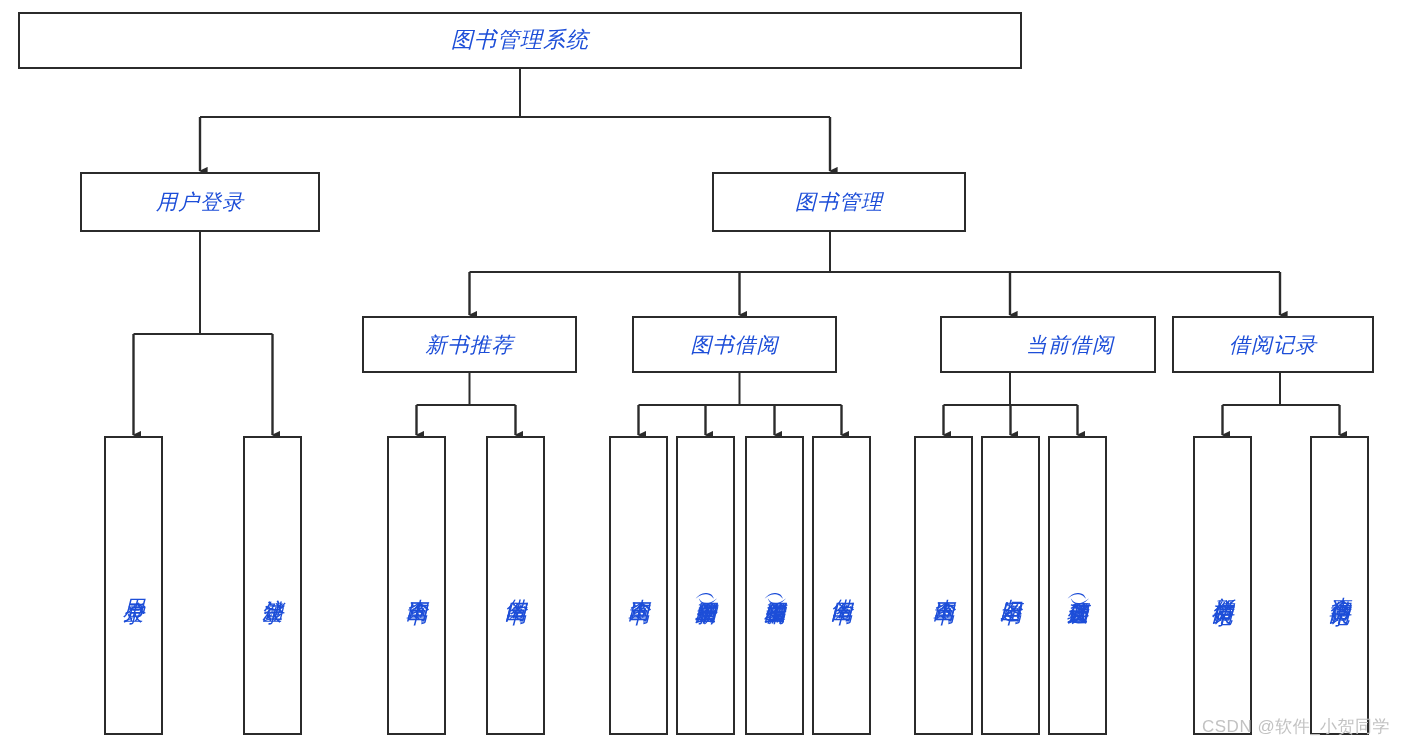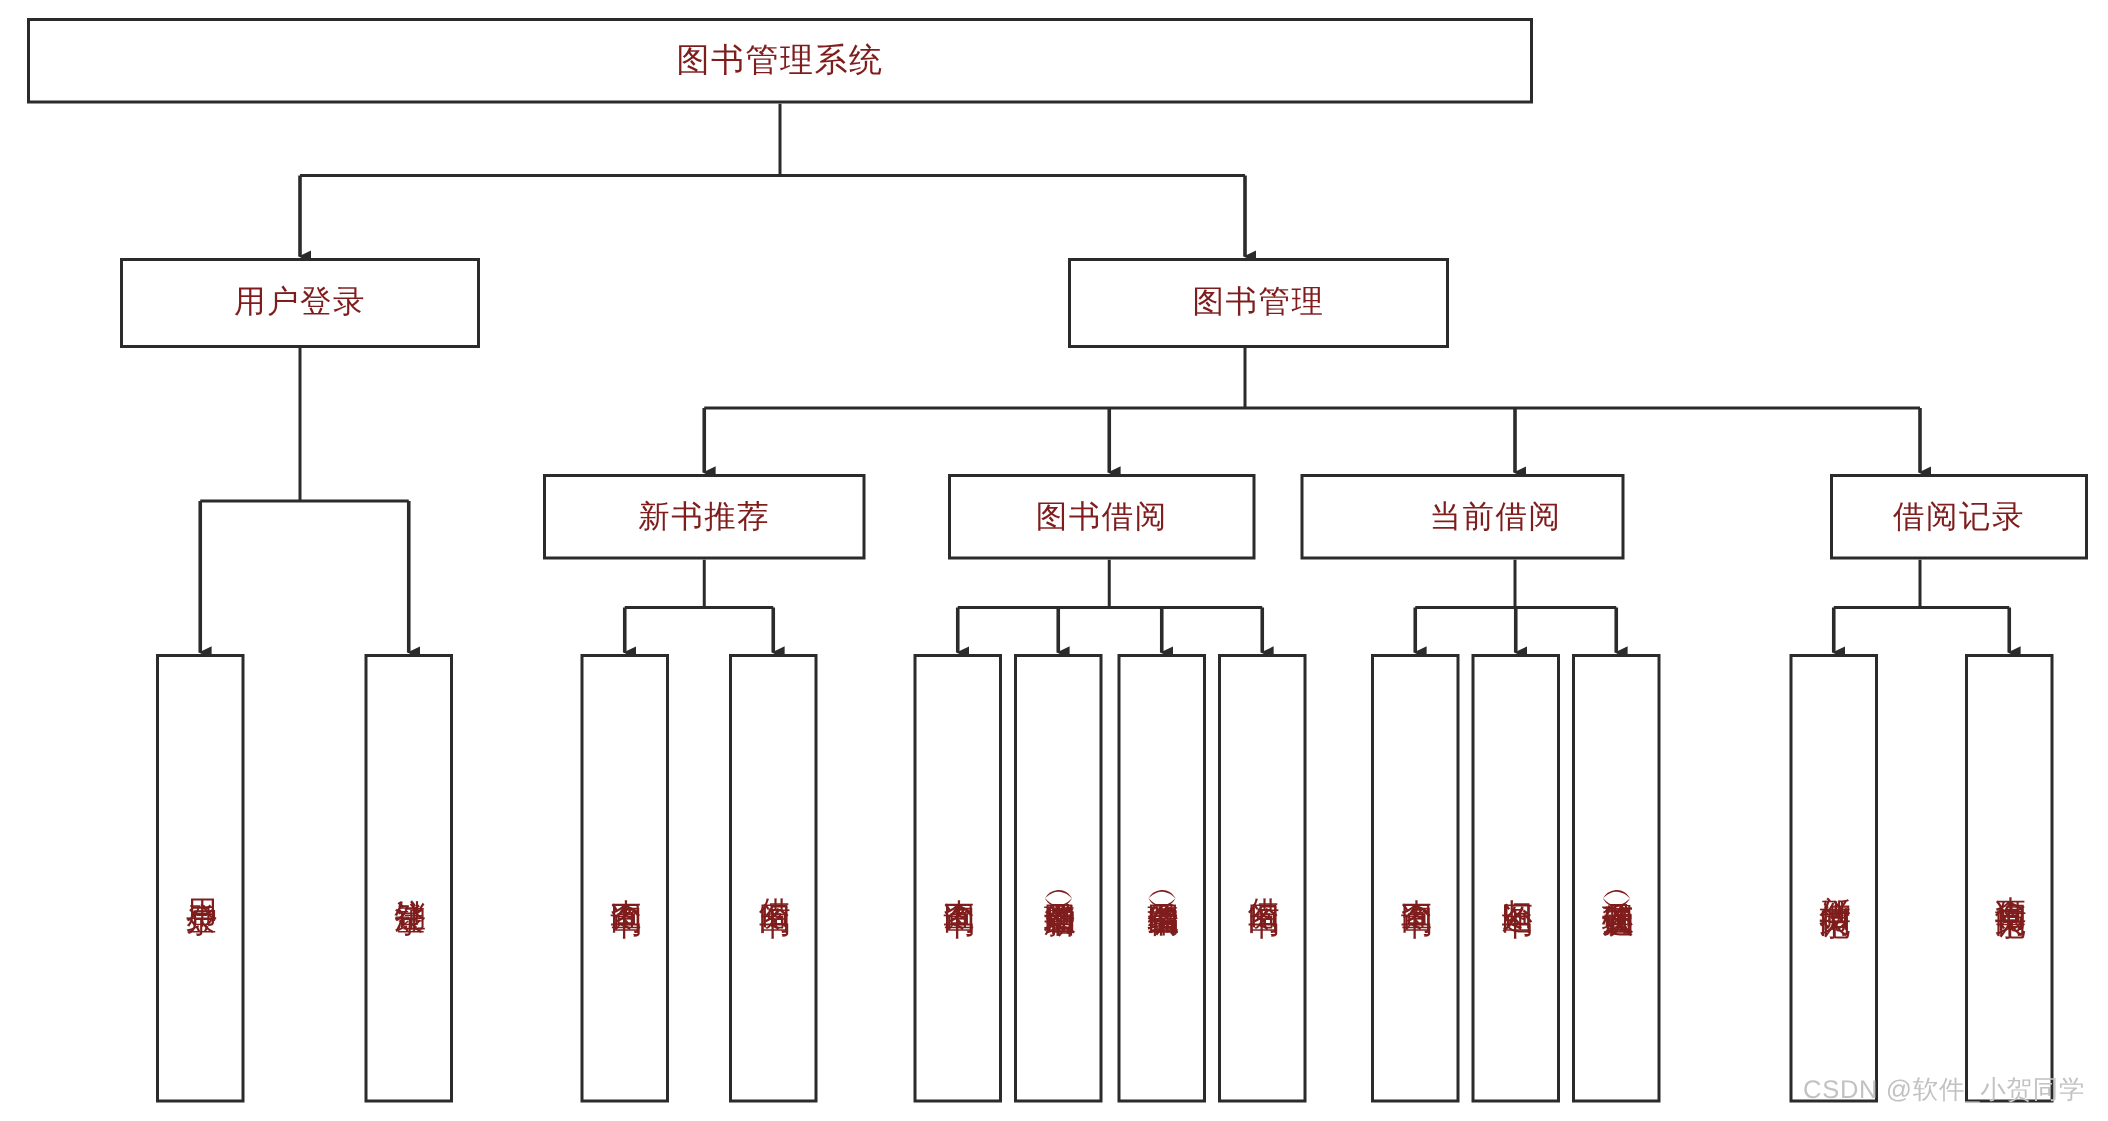--- a/index.html
+++ b/index.html
@@ -26,21 +26,22 @@
     pointer-events: none;
   }
   .node {
     position: absolute;
     box-sizing: border-box;
     border: 2px solid #2b2b2b;
     background: #ffffff;
     display: flex;
     align-items: center;
     justify-content: center;
-    color: #7f1d1d;
+    color: #1d4ed8;
+    font-style: italic;
   }
   .node.horiz {
     font-size: 21px;
     letter-spacing: 1px;
     line-height: 1.2;
   }
   .node.root {
     font-size: 22px;
   }
   .node.vert {
@@ -122,24 +123,24 @@
       </div>
       <div class="node horiz" style="left: 712px; top: 172px; width: 254px; height: 60px;">
         <span class="hlabel">图书管理</span>
       </div>
       <div class="node horiz" style="left: 362px; top: 316px; width: 215px; height: 57px;">
         <span class="hlabel">新书推荐</span>
       </div>
       <div class="node horiz" style="left: 632px; top: 316px; width: 205px; height: 57px;">
         <span class="hlabel">图书借阅</span>
       </div>
-      <div class="node horiz" style="left: 867px; top: 316px; width: 216px; height: 57px; padding-left: 44px;">
+      <div class="node horiz" style="left: 940px; top: 316px; width: 216px; height: 57px; padding-left: 44px;">
         <span class="hlabel">当前借阅</span>
       </div>
-      <div class="node horiz" style="left: 1220px; top: 316px; width: 172px; height: 57px; justify-content: center;">
+      <div class="node horiz" style="left: 1172px; top: 316px; width: 202px; height: 57px; justify-content: center;">
         <span class="hlabel">借阅记录</span>
       </div>
       <div class="node vert" style="left: 104px; top: 436px; width: 59px; height: 299px; font-size: 21px; letter-spacing: 2px;">
         <span class="vlabel">用户登录</span>
       </div>
       <div class="node vert" style="left: 243px; top: 436px; width: 59px; height: 299px; font-size: 21px; letter-spacing: 2px;">
         <span class="vlabel">注销登录</span>
       </div>
       <div class="node vert" style="left: 387px; top: 436px; width: 59px; height: 299px; font-size: 21px; letter-spacing: 2px;">
         <span class="vlabel">查询图书</span>

